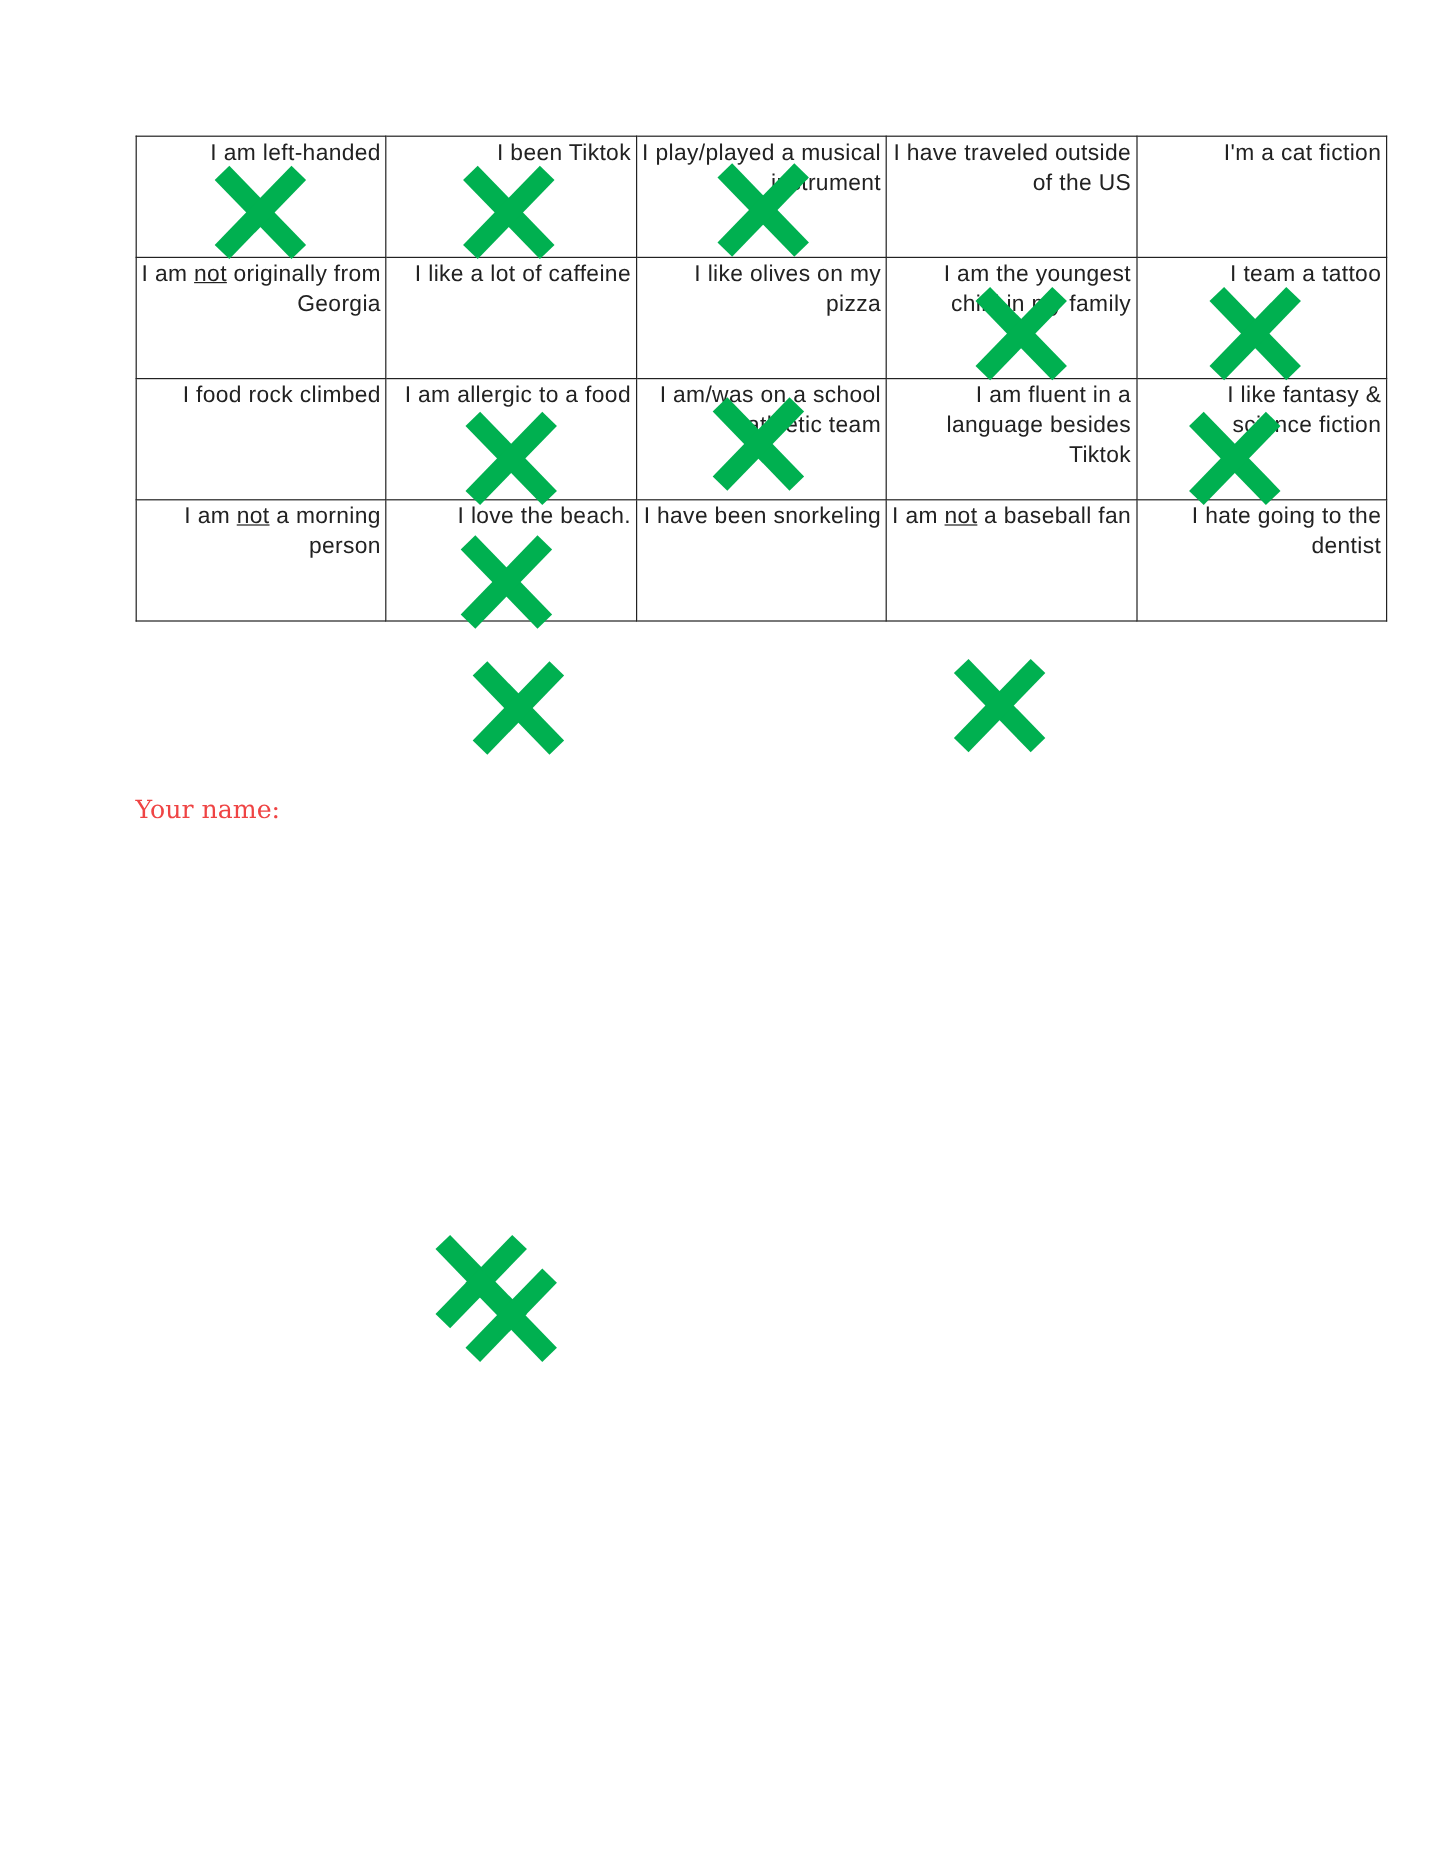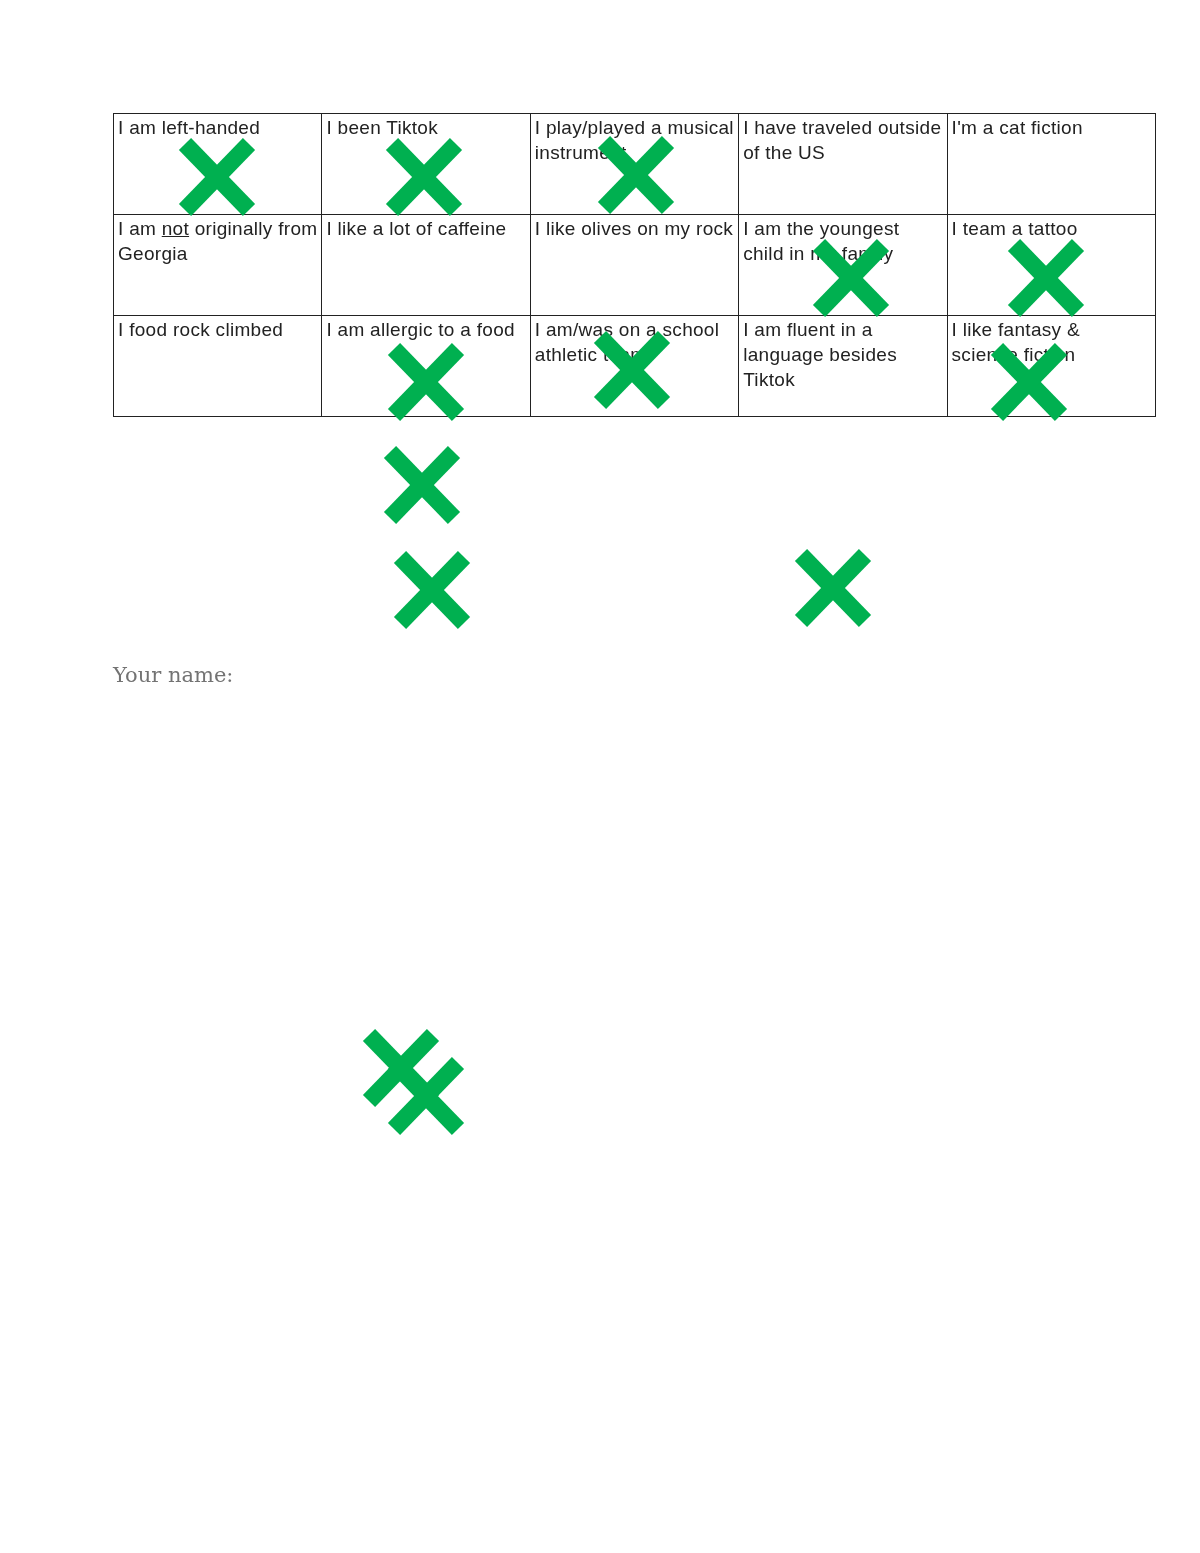--- a/index.html
+++ b/index.html
@@ -6,61 +6,68 @@
   body { width: 1200px; height: 1553px; position: relative; overflow: hidden; }
   .page { position: absolute; left: 0; top: 0; width: 1200px; height: 1553px; background: #fff; }
   table.bingo {
     position: absolute; left: 113px; top: 113px;
     border-collapse: collapse; table-layout: fixed;
     width: 1043px;
   }
   table.bingo td {
     border: 1.5px solid #222;
     width: 208px; height: 101px;
-    vertical-align: top; text-align: left;
+    vertical-align: top; text-align: right;
     font-family: "Liberation Sans", sans-serif;
     font-size: 19px; line-height: 25px; color: #222;
     padding: 1px 4px 0 4px;
     letter-spacing: 0.3px;
     box-sizing: border-box;
   }
   table.bingo td u { text-decoration: underline; }
   .name-label {
     position: absolute; left: 113px; top: 663px;
-    font-family: "DejaVu Serif", serif; font-size: 21px; color: #737373;
+    font-family: "DejaVu Serif", serif; font-size: 21px; color: #ef4444;
   }
   .xmark { position: absolute; width: 84px; height: 86px; pointer-events: none; }
   .xmark svg { width: 100%; height: 100%; display: block; }
 </style>
 </head>
 <body>
 
 <div class="page">
   <table class="bingo">
     <tbody id="bingo-body">
         <tr>
           <td>I am left-handed</td>
           <td>I been Tiktok</td>
           <td>I play/played a musical instrument</td>
           <td>I have traveled outside of the US</td>
           <td>I'm a cat fiction</td>
         </tr>
         <tr>
           <td>I am <u>not</u> originally from Georgia</td>
           <td>I like a lot of caffeine</td>
-          <td>I like olives on my rock</td>
+          <td>I like olives on my pizza</td>
           <td>I am the youngest child in my family</td>
           <td>I team a tattoo</td>
         </tr>
         <tr>
           <td>I food rock climbed</td>
           <td>I am allergic to a food</td>
           <td>I am/was on a school athletic team</td>
           <td>I am fluent in a language besides Tiktok</td>
           <td>I like fantasy &amp; science fiction</td>
+        </tr>
+        <tr>
+          <td>I am <u>not</u> a morning person</td>
+          <td>I love the beach.</td>
+          <td>I have been snorkeling</td>
+          <td>I am <u>not</u> a baseball fan</td>
+          <td>I hate going to the dentist</td>
         </tr>
       </tbody>
   </table>
 
   <div class="name-label">Your name:</div>
 
   <div id="marks-layer">
       <div class="xmark" style="left: 175px; top: 134px;">
         <svg viewBox="0 0 84 86">
           <line x1="10" y1="10" x2="74" y2="76" stroke="#00B050" stroke-width="17"></line>

